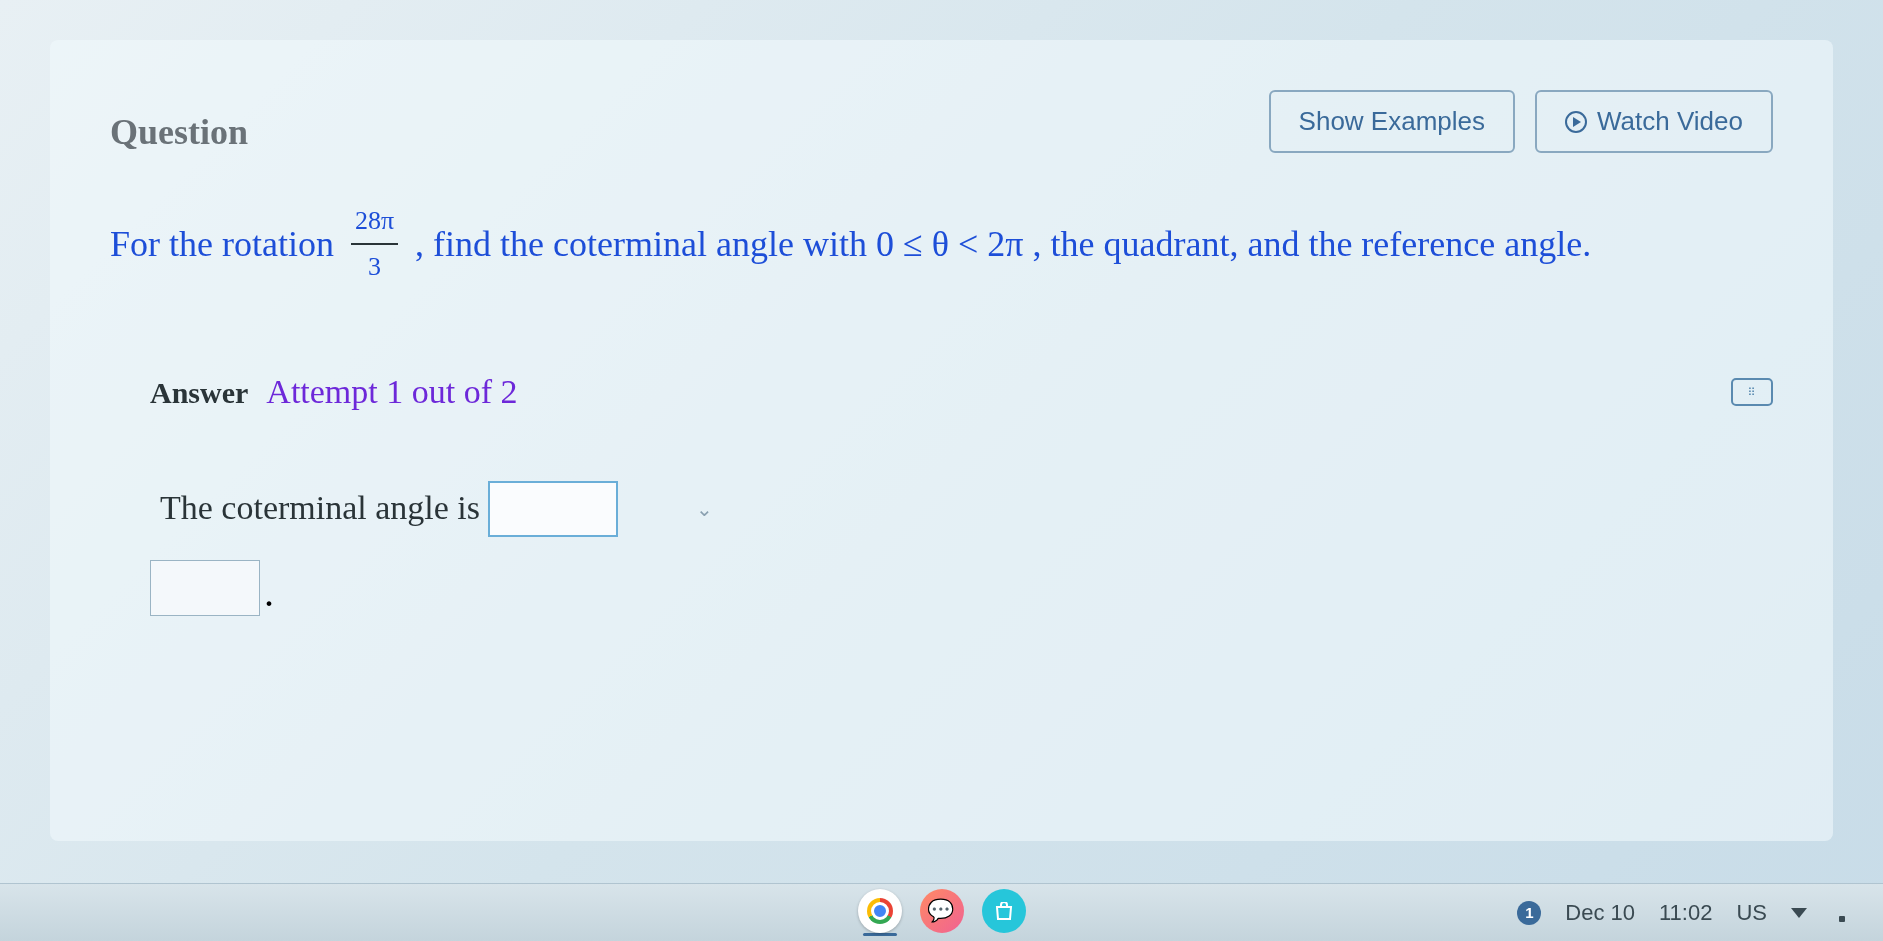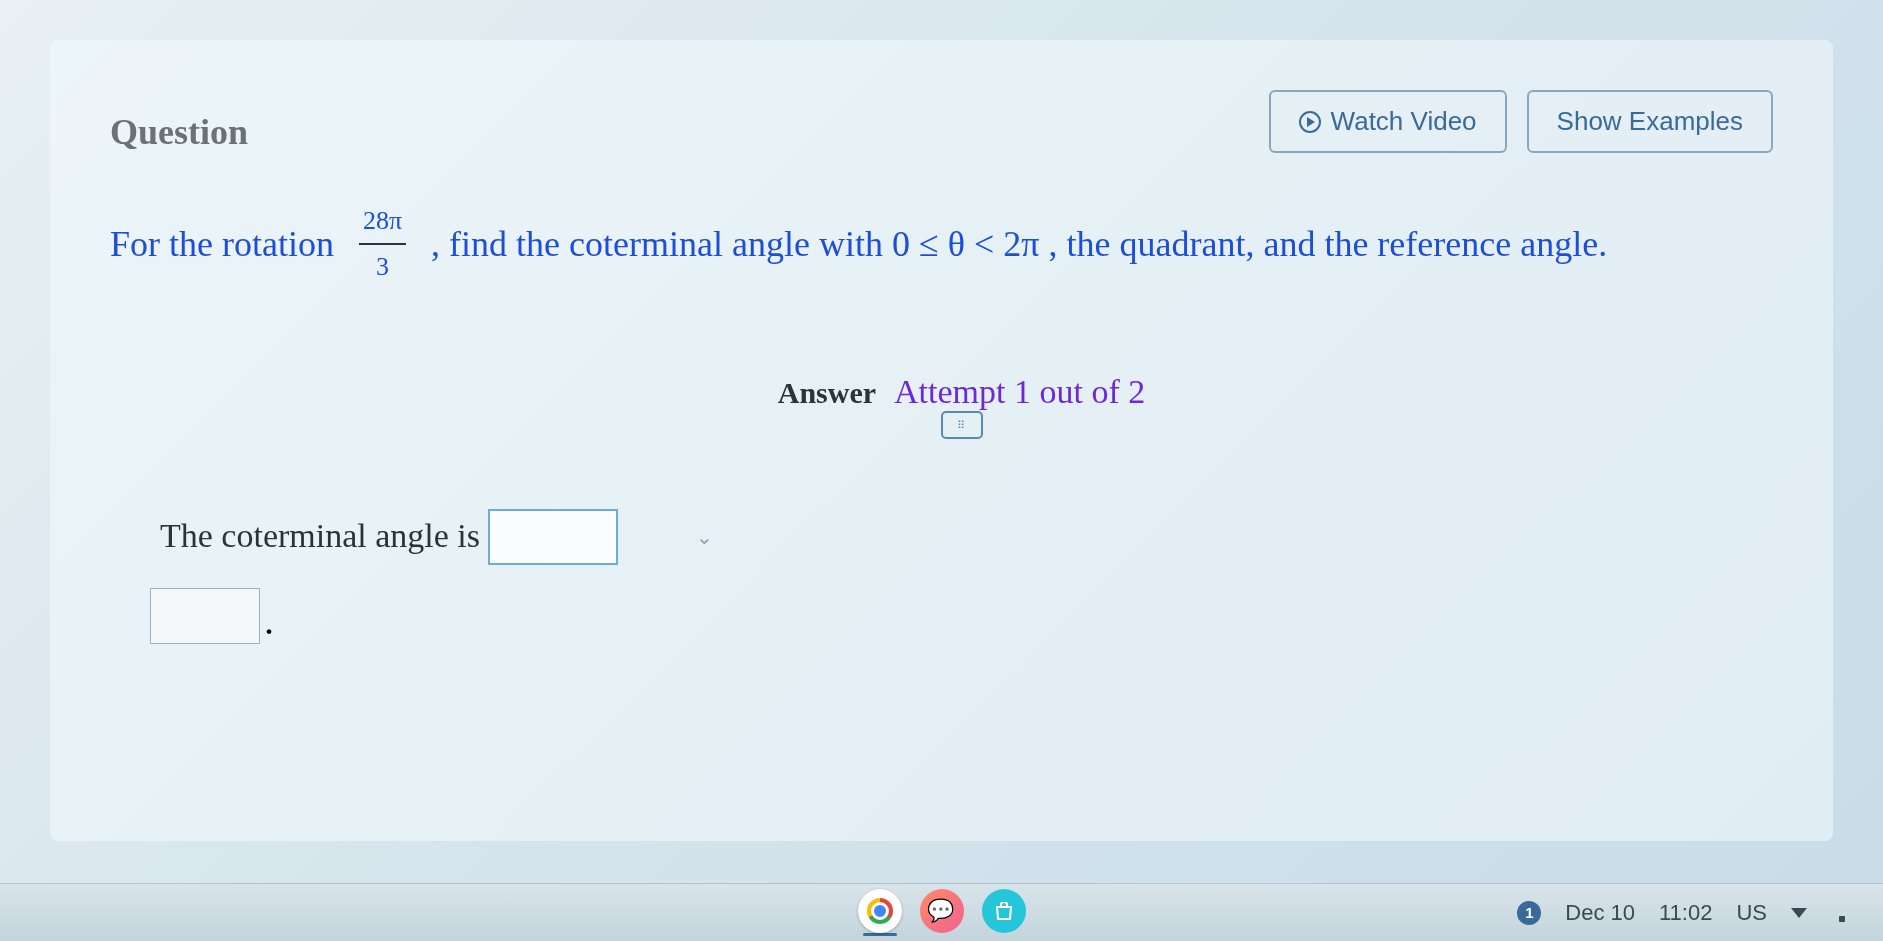--- a/index.html
+++ b/index.html
@@ -66,35 +66,34 @@
     color: #1d4ed8;
     line-height: 1.7;
     margin-bottom: 80px;
   }
   .fraction {
     display: inline-flex;
     flex-direction: column;
     vertical-align: middle;
     text-align: center;
     font-size: 26px;
-    margin: 0 16px;
+    margin: 0 8px;
     position: relative;
     top: -4px;
   }
   .fraction .num { border-bottom: 2px solid #2a3438; padding: 0 4px; }
   .fraction .den { padding: 0 4px; }
   .answer-block { padding-left: 40px; }
   .answer-header {
     font-size: 30px;
     color: #2a3438;
     margin-bottom: 60px;
     display: flex;
     align-items: center;
     justify-content: space-between;
-    flex-direction: column;
   }
   .answer-header .left { display: flex; align-items: baseline; gap: 18px; }
   .attempt { color: #6d28d9; font-size: 34px; font-weight: normal; }
   .keyboard-icon {
     width: 42px; height: 28px;
     border: 2px solid #5a8ab0;
     border-radius: 5px;
     display: inline-flex;
     align-items: center;
     justify-content: center;
@@ -211,25 +210,25 @@
 </style>
 </head>
 <body>
 
 <div class="main-panel">
 
   <div class="header-row">
     <div class="question-title">Question</div>
     <div class="header-buttons">
       <button class="btn">
+        <span>Show Examples</span>
+      </button>
+      <button class="btn">
         <span class="play-icon"></span>
         <span>Watch Video</span>
-      </button>
-      <button class="btn">
-        <span>Show Examples</span>
       </button>
     </div>
   </div>
 
   <div class="question-text">
     <span>For the rotation </span>
     <span class="fraction">
       <span class="num">28π</span>
       <span class="den">3</span>
     </span>

